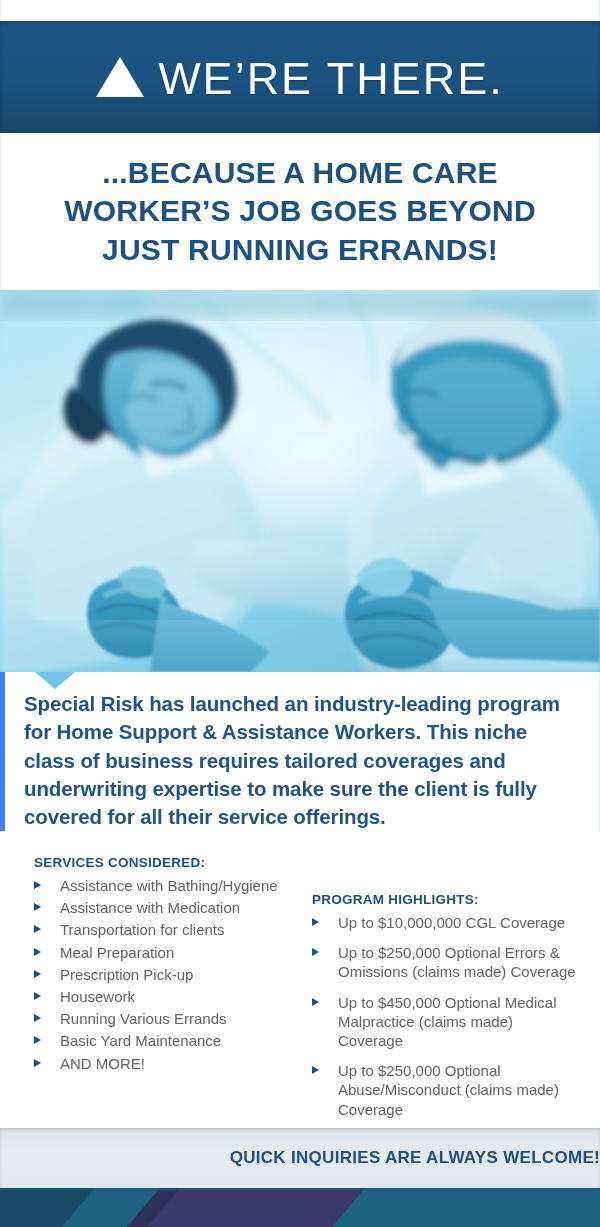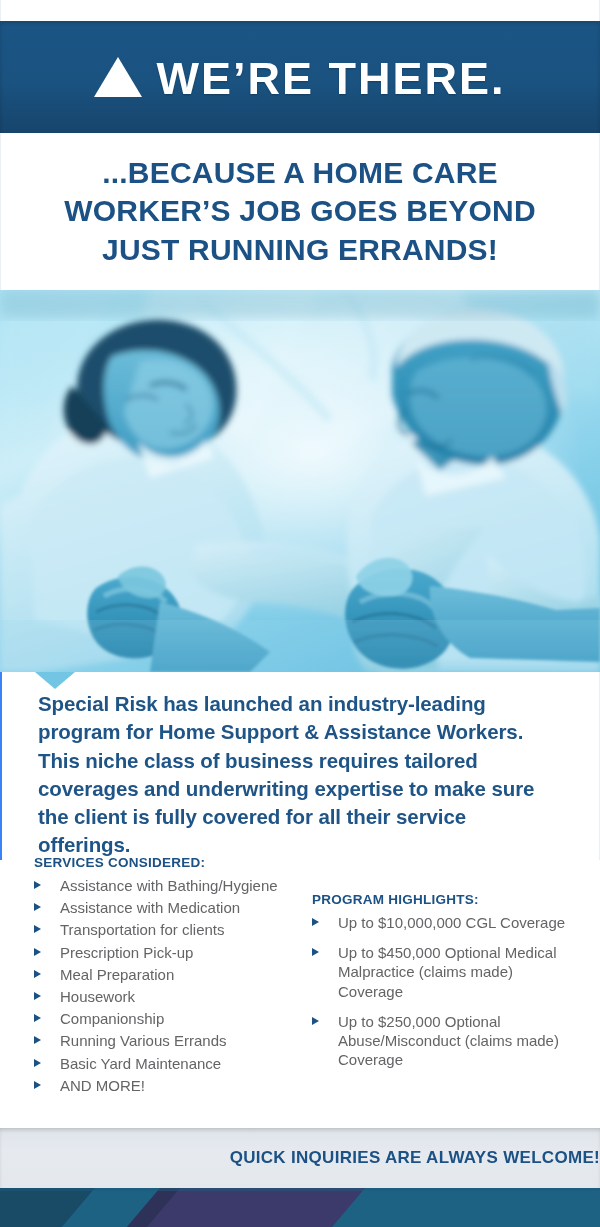--- a/index.html
+++ b/index.html
@@ -37,21 +37,21 @@
   .tri-logo {
     width: 0; height: 0;
     border-left: 24px solid transparent;
     border-right: 24px solid transparent;
     border-bottom: 40px solid #ffffff;
     margin-bottom: 2px;
   }
   .banner-text {
     color: #ffffff;
     font-size: 45px;
-    font-weight: bold;
+    font-weight: normal;
     letter-spacing: 2.0px;
     line-height: 1;
     white-space: nowrap;
     text-shadow: 0 1px 2px rgba(0,0,0,.25);
   }
 
   
   .headline-wrap {
     position: absolute; top: 133px; left: 0;
     width: 600px; height: 157px;
@@ -88,22 +88,22 @@
     border-right: 20px solid transparent;
     border-top: 17px solid #72c5e3;
     z-index: 3;
   }
 
   
   .intro-wrap {
     position: absolute; top: 672px; left: 0;
     width: 600px;
     background: #ffffff;
-    padding: 18px 36px 0 36px;
-    border-left: 2px solid #3b82f6;
+    padding: 18px 36px 0 19px;
+    border-left: 5px solid #3b82f6;
     border-right: 1px solid #eceff1;
   }
   .intro {
     color: #1f5486;
     font-size: 20.5px;
     font-weight: bold;
     line-height: 1.38;
     letter-spacing: -0.1px;
   }
 
@@ -358,33 +358,29 @@
         <li>
             <span class="arrow-icon"></span>
             <span class="bullet-text">Assistance with Medication</span>
           </li>
         <li>
             <span class="arrow-icon"></span>
             <span class="bullet-text">Transportation for clients</span>
           </li>
         <li>
             <span class="arrow-icon"></span>
+            <span class="bullet-text">Meal Preparation</span>
+          </li>
+        <li>
+            <span class="arrow-icon"></span>
             <span class="bullet-text">Prescription Pick-up</span>
           </li>
         <li>
             <span class="arrow-icon"></span>
-            <span class="bullet-text">Meal Preparation</span>
-          </li>
-        <li>
-            <span class="arrow-icon"></span>
             <span class="bullet-text">Housework</span>
-          </li>
-        <li>
-            <span class="arrow-icon"></span>
-            <span class="bullet-text">Companionship</span>
           </li>
         <li>
             <span class="arrow-icon"></span>
             <span class="bullet-text">Running Various Errands</span>
           </li>
         <li>
             <span class="arrow-icon"></span>
             <span class="bullet-text">Basic Yard Maintenance</span>
           </li>
         <li>
@@ -393,20 +389,24 @@
           </li>
       </ul>
     </div>
 
     <div class="col-right">
       <div class="col-head">PROGRAM HIGHLIGHTS:</div>
       <ul class="bullets">
         <li>
             <span class="arrow-icon"></span>
             <span class="bullet-text">Up to $10,000,000 CGL Coverage</span>
+          </li>
+        <li>
+            <span class="arrow-icon"></span>
+            <span class="bullet-text">Up to $250,000 Optional Errors &amp; Omissions (claims made) Coverage</span>
           </li>
         <li>
             <span class="arrow-icon"></span>
             <span class="bullet-text">Up to $450,000 Optional Medical Malpractice (claims made) Coverage</span>
           </li>
         <li>
             <span class="arrow-icon"></span>
             <span class="bullet-text">Up to $250,000 Optional Abuse/Misconduct (claims made) Coverage</span>
           </li>
       </ul>

